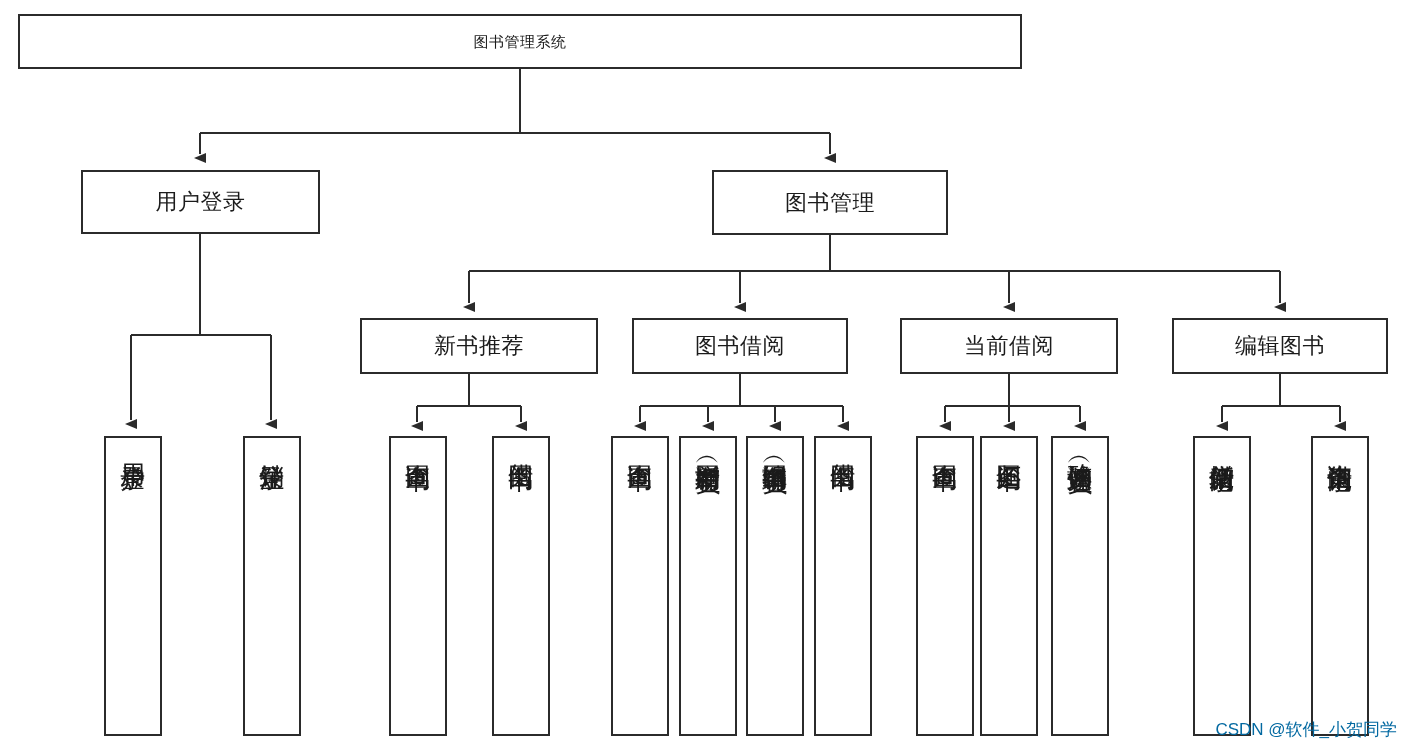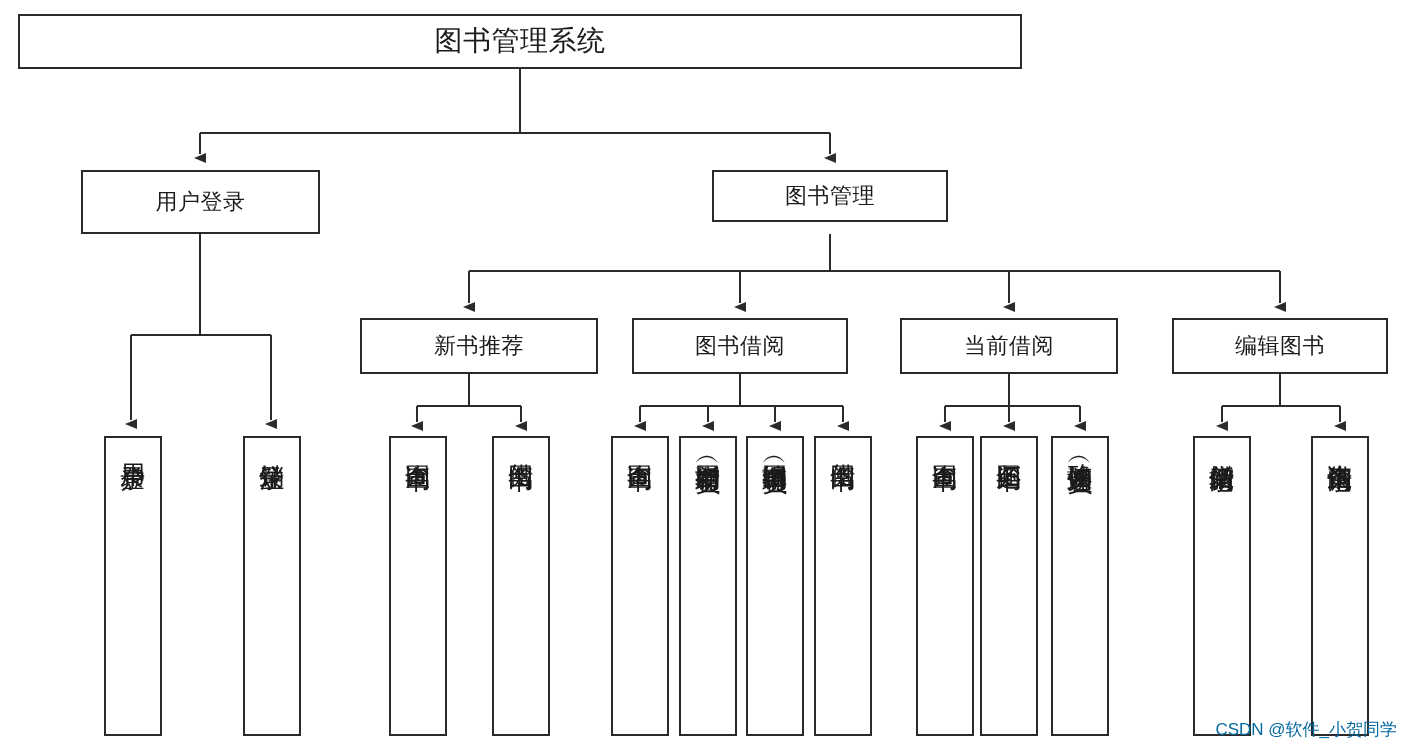--- a/index.html
+++ b/index.html
@@ -43,21 +43,21 @@
     display: block;
     text-align: center;
     line-height: 1.16;
     letter-spacing: 0.5px;
   }
   .node.horizontal .label {
     writing-mode: horizontal-tb;
     font-size: 22px;
   }
   .node.root .label {
-    font-size: 28px;
+    font-size: 15px;
   }
   .node.vertical {
     align-items: flex-start;
     justify-content: center;
     padding-top: 6px;
   }
   .node.vertical .label {
     writing-mode: vertical-rl;
     text-orientation: upright;
     font-size: 25px;
@@ -132,21 +132,21 @@
   </svg>
 
   <div class="node horizontal root" style="left:18px; top:14px; width:1004px; height:55px;">
     <span class="label">图书管理系统</span>
   </div>
 
   <div class="node horizontal" style="left:81px; top:170px; width:239px; height:64px;">
     <span class="label">用户登录</span>
   </div>
 
-  <div class="node horizontal" style="left:712px; top:170px; width:236px; height:52px;">
+  <div class="node horizontal" style="left:712px; top:170px; width:236px; height:65px;">
     <span class="label">图书管理</span>
   </div>
 
   <div class="node horizontal" style="left:360px; top:318px; width:238px; height:56px;">
     <span class="label">新书推荐</span>
   </div>
 
   <div class="node horizontal" style="left:900px; top:318px; width:218px; height:56px;">
     <span class="label">当前借阅</span>
   </div>

